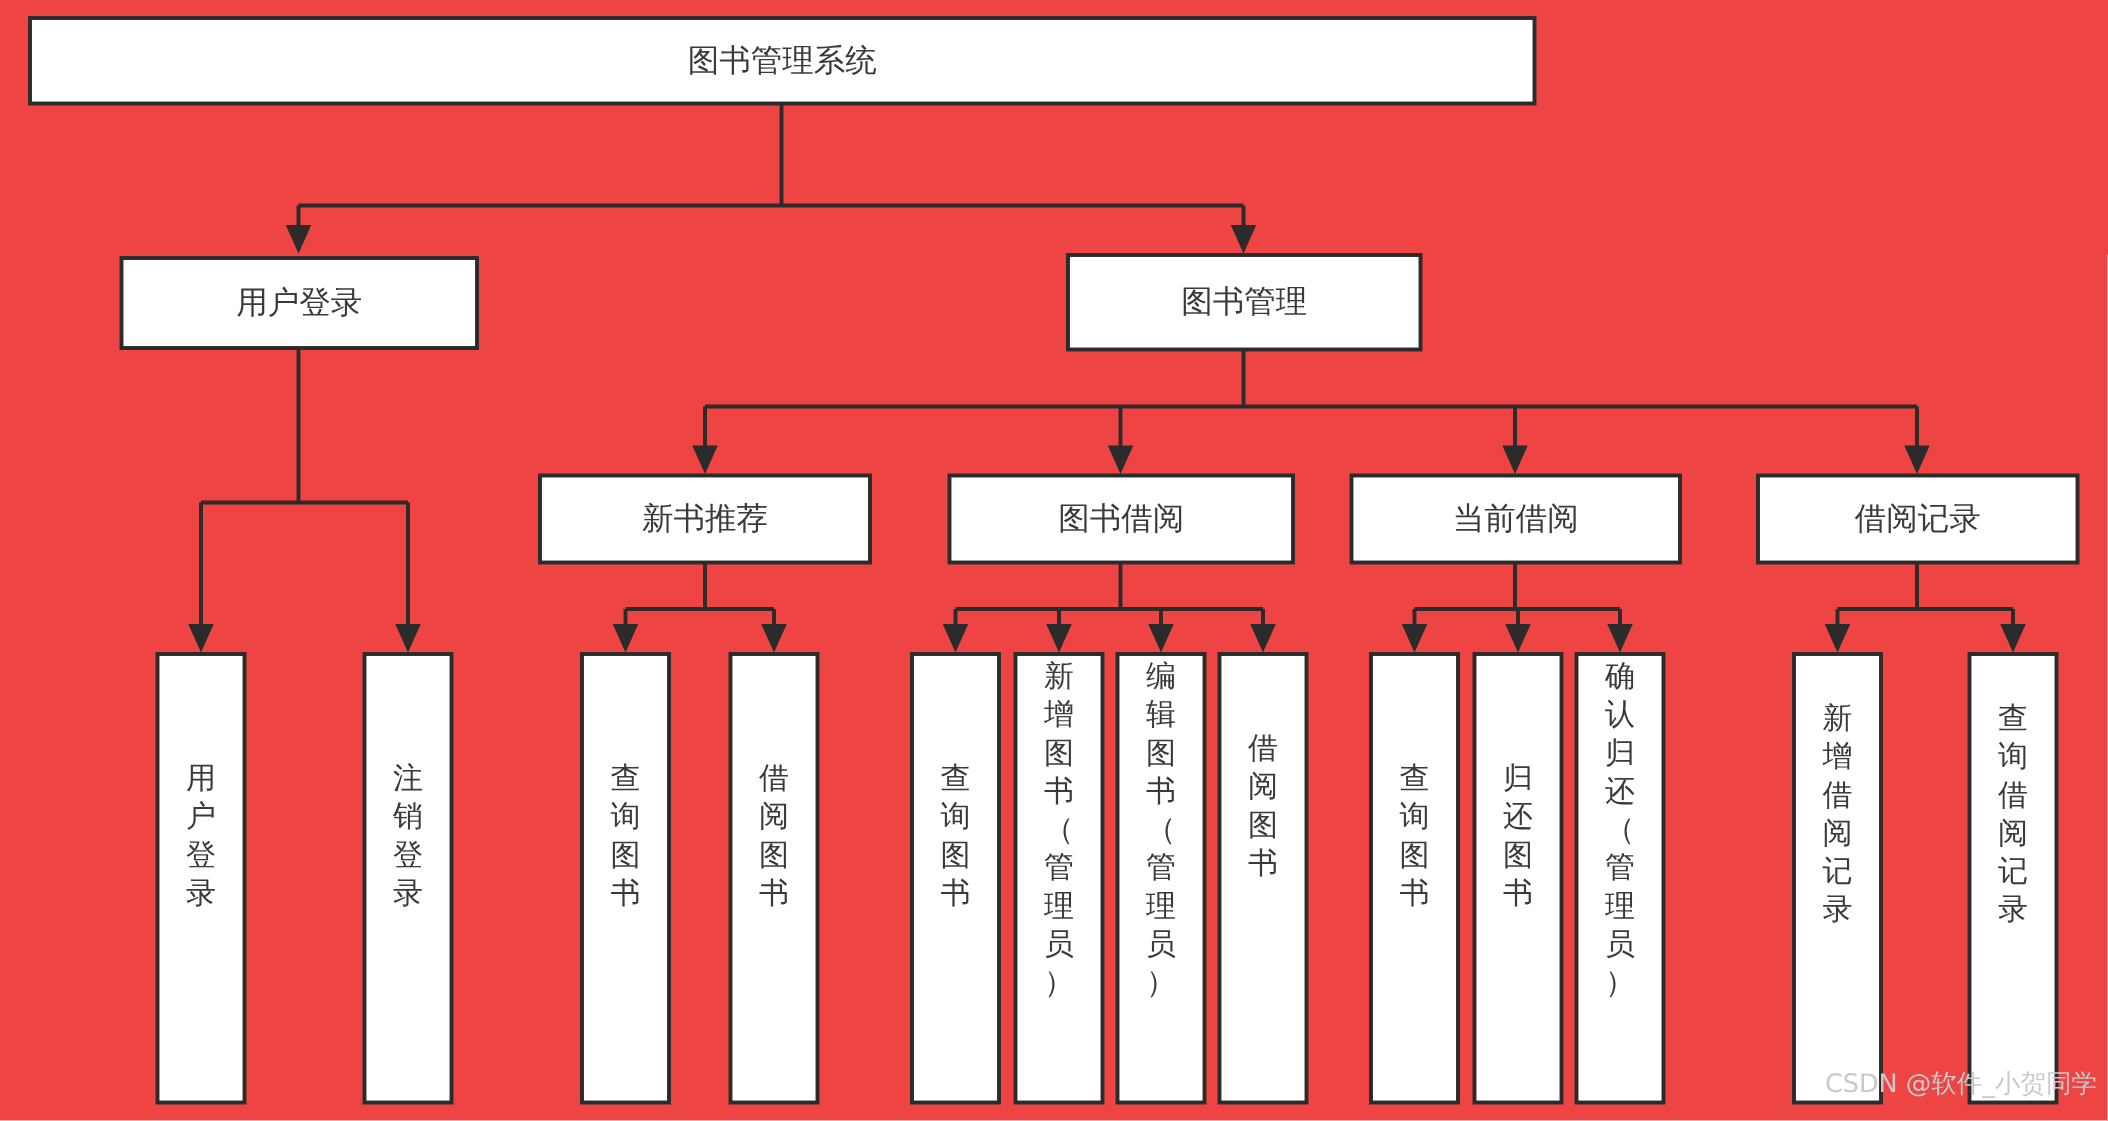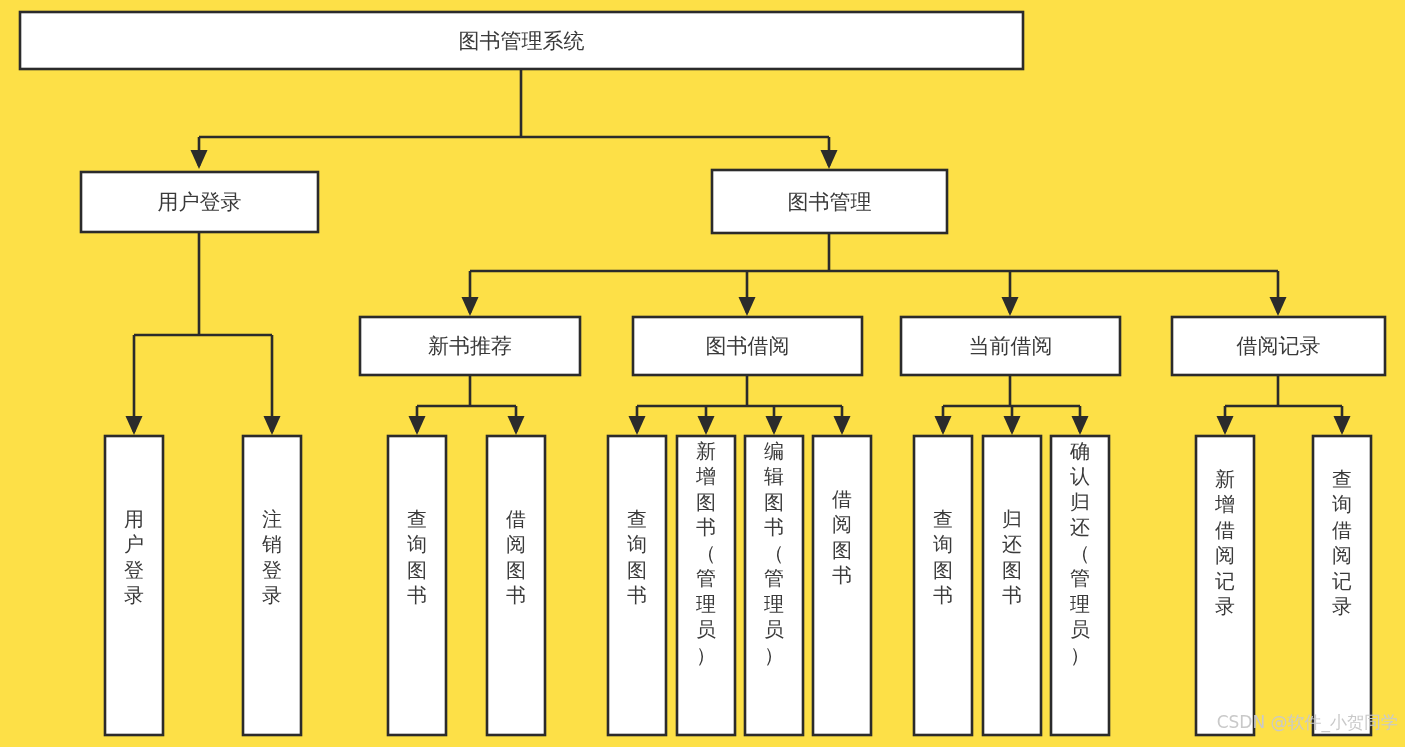--- a/index.html
+++ b/index.html
@@ -10,21 +10,21 @@
   body {
     width: 1405px;
     height: 747px;
     font-family: "DejaVu Sans", "Liberation Sans", sans-serif;
     overflow: hidden;
   }
   #diagram-root {
     position: relative;
     width: 1405px;
     height: 747px;
-    background: #fde047;
+    background: #ef4444;
   }
   svg.diagram-canvas {
     position: absolute;
     left: 0;
     top: 0;
     width: 1405px;
     height: 747px;
   }
   .node-box {
     fill: #ffffff;

